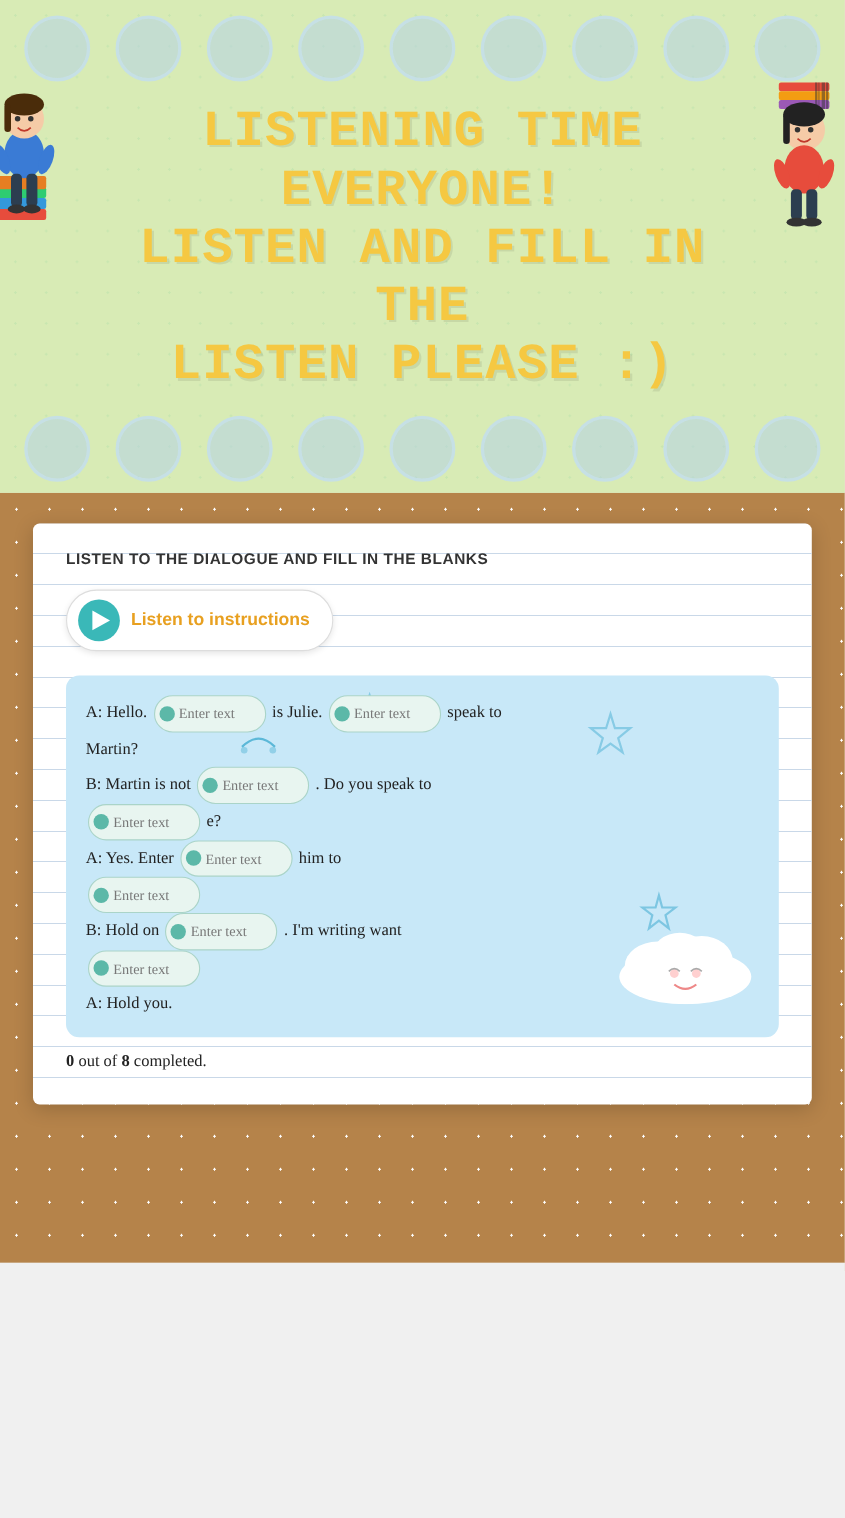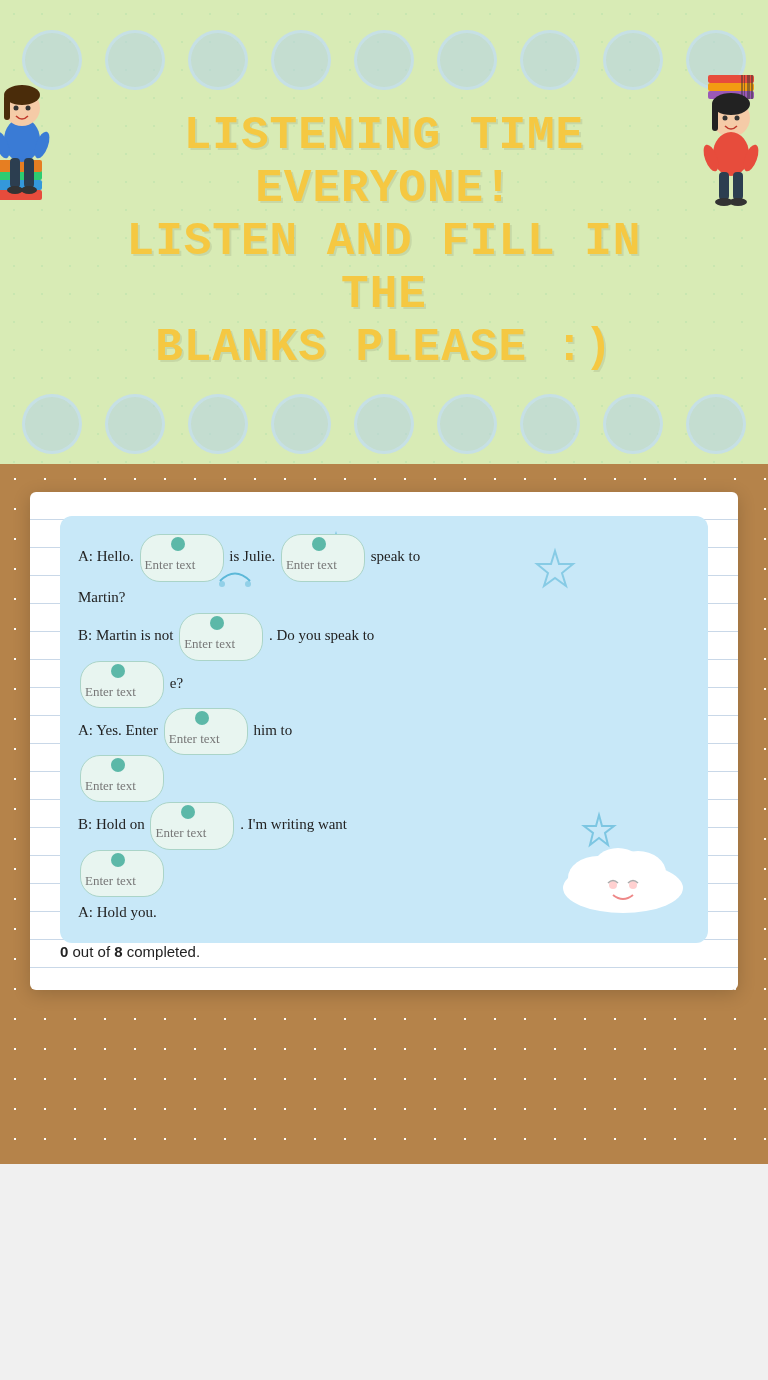--- a/index.html
+++ b/index.html
@@ -9,21 +9,21 @@
       min-height: 1380px;
       font-family: Arial, sans-serif;
       background-color: #e8e0d0;
       overflow-x: hidden;
     }
 
     
     .header {
       position: relative;
       background-color: #d8ebb5;
-      padding: 30px 10px 10px;
+      padding: 14px 10px 10px;
       overflow: hidden;
       min-height: 310px;
       background-image: radial-gradient(circle, #c8e6b0 1px, transparent 1px);
       background-size: 28px 28px;
     }
 
     
     .bubble-strip {
       display: flex;
       justify-content: space-around;
@@ -180,40 +180,40 @@
     
     .blank-input {
       display: inline-flex;
       align-items: center;
       background: #e8f5f0;
       border: 1.5px solid #aad4c8;
       border-radius: 20px;
       padding: 2px 8px 2px 4px;
       margin: 0 2px;
       vertical-align: middle;
-      flex-direction: column;
     }
     .blank-dot {
       width: 14px; height: 14px;
       border-radius: 50%;
       background: #5cb8a8;
       margin-right: 4px;
       flex-shrink: 0;
     }
     .blank-text {
       font-size: 13px;
       color: #777;
       min-width: 70px;
     }
 
     
     .score-line {
-      margin-top: 0;
+      margin-top: 14px;
       font-size: 15px;
       color: #222;
+      font-family: Liberation Serif, serif;
     }
     .score-line strong {
       font-weight: 900;
     }
 
     
     .bottom-grey {
       background: #f0f0f0;
       min-height: 280px;
     }
@@ -267,21 +267,21 @@
       <rect x="32" y="98" width="10" height="30" rx="4" fill="#2c3e50"></rect>
 
       <ellipse cx="23" cy="130" rx="8" ry="4" fill="#333"></ellipse>
       <ellipse cx="37" cy="130" rx="8" ry="4" fill="#333"></ellipse>
     </svg>
   </div>
 
   <div class="header-title">
     <span>LISTENING TIME EVERYONE!</span><br>
     <span>LISTEN AND FILL IN THE</span><br>
-    <span>BLANKS PLEASE :)</span>
+    <span>LISTEN PLEASE :)</span>
   </div>
 
   <div class="char-right">
     <svg viewBox="0 0 90 190" class="char-right-svg">
 
       <rect x="22" y="15" width="46" height="8" rx="2" fill="#e74c3c"></rect>
       <rect x="22" y="23" width="46" height="8" rx="2" fill="#f39c12"></rect>
       <rect x="22" y="31" width="46" height="8" rx="2" fill="#9b59b6"></rect>
 
       <rect x="55" y="15" width="2" height="24" fill="#333" opacity="0.5"></rect>
@@ -324,22 +324,29 @@
     <div class="bubble"></div>
   </div>
 </div>
 
 <div class="brown-bg">
 
   <div class="worksheet">
     <div class="lined-paper">
 
       
+      <div class="worksheet-title">LISTEN TO THE DIALOGUE AND FILL IN THE BLANKS</div>
 
       
+      <button class="audio-btn">
+        <div class="play-circle">
+          <div class="play-triangle"></div>
+        </div>
+        <span class="audio-label">Listen to instructions</span>
+      </button>
 
       
       <div class="dialogue-box">
 
         <div class="deco-star1">
           <svg width="45" height="45" viewBox="0 0 45 45">
             <path d="M22 5 L26 18 L40 18 L29 27 L33 40 L22 32 L11 40 L15 27 L4 18 L18 18 Z" fill="none" stroke="#5cb8d8" stroke-width="2" opacity="0.6"></path>
           </svg>
         </div>
 

